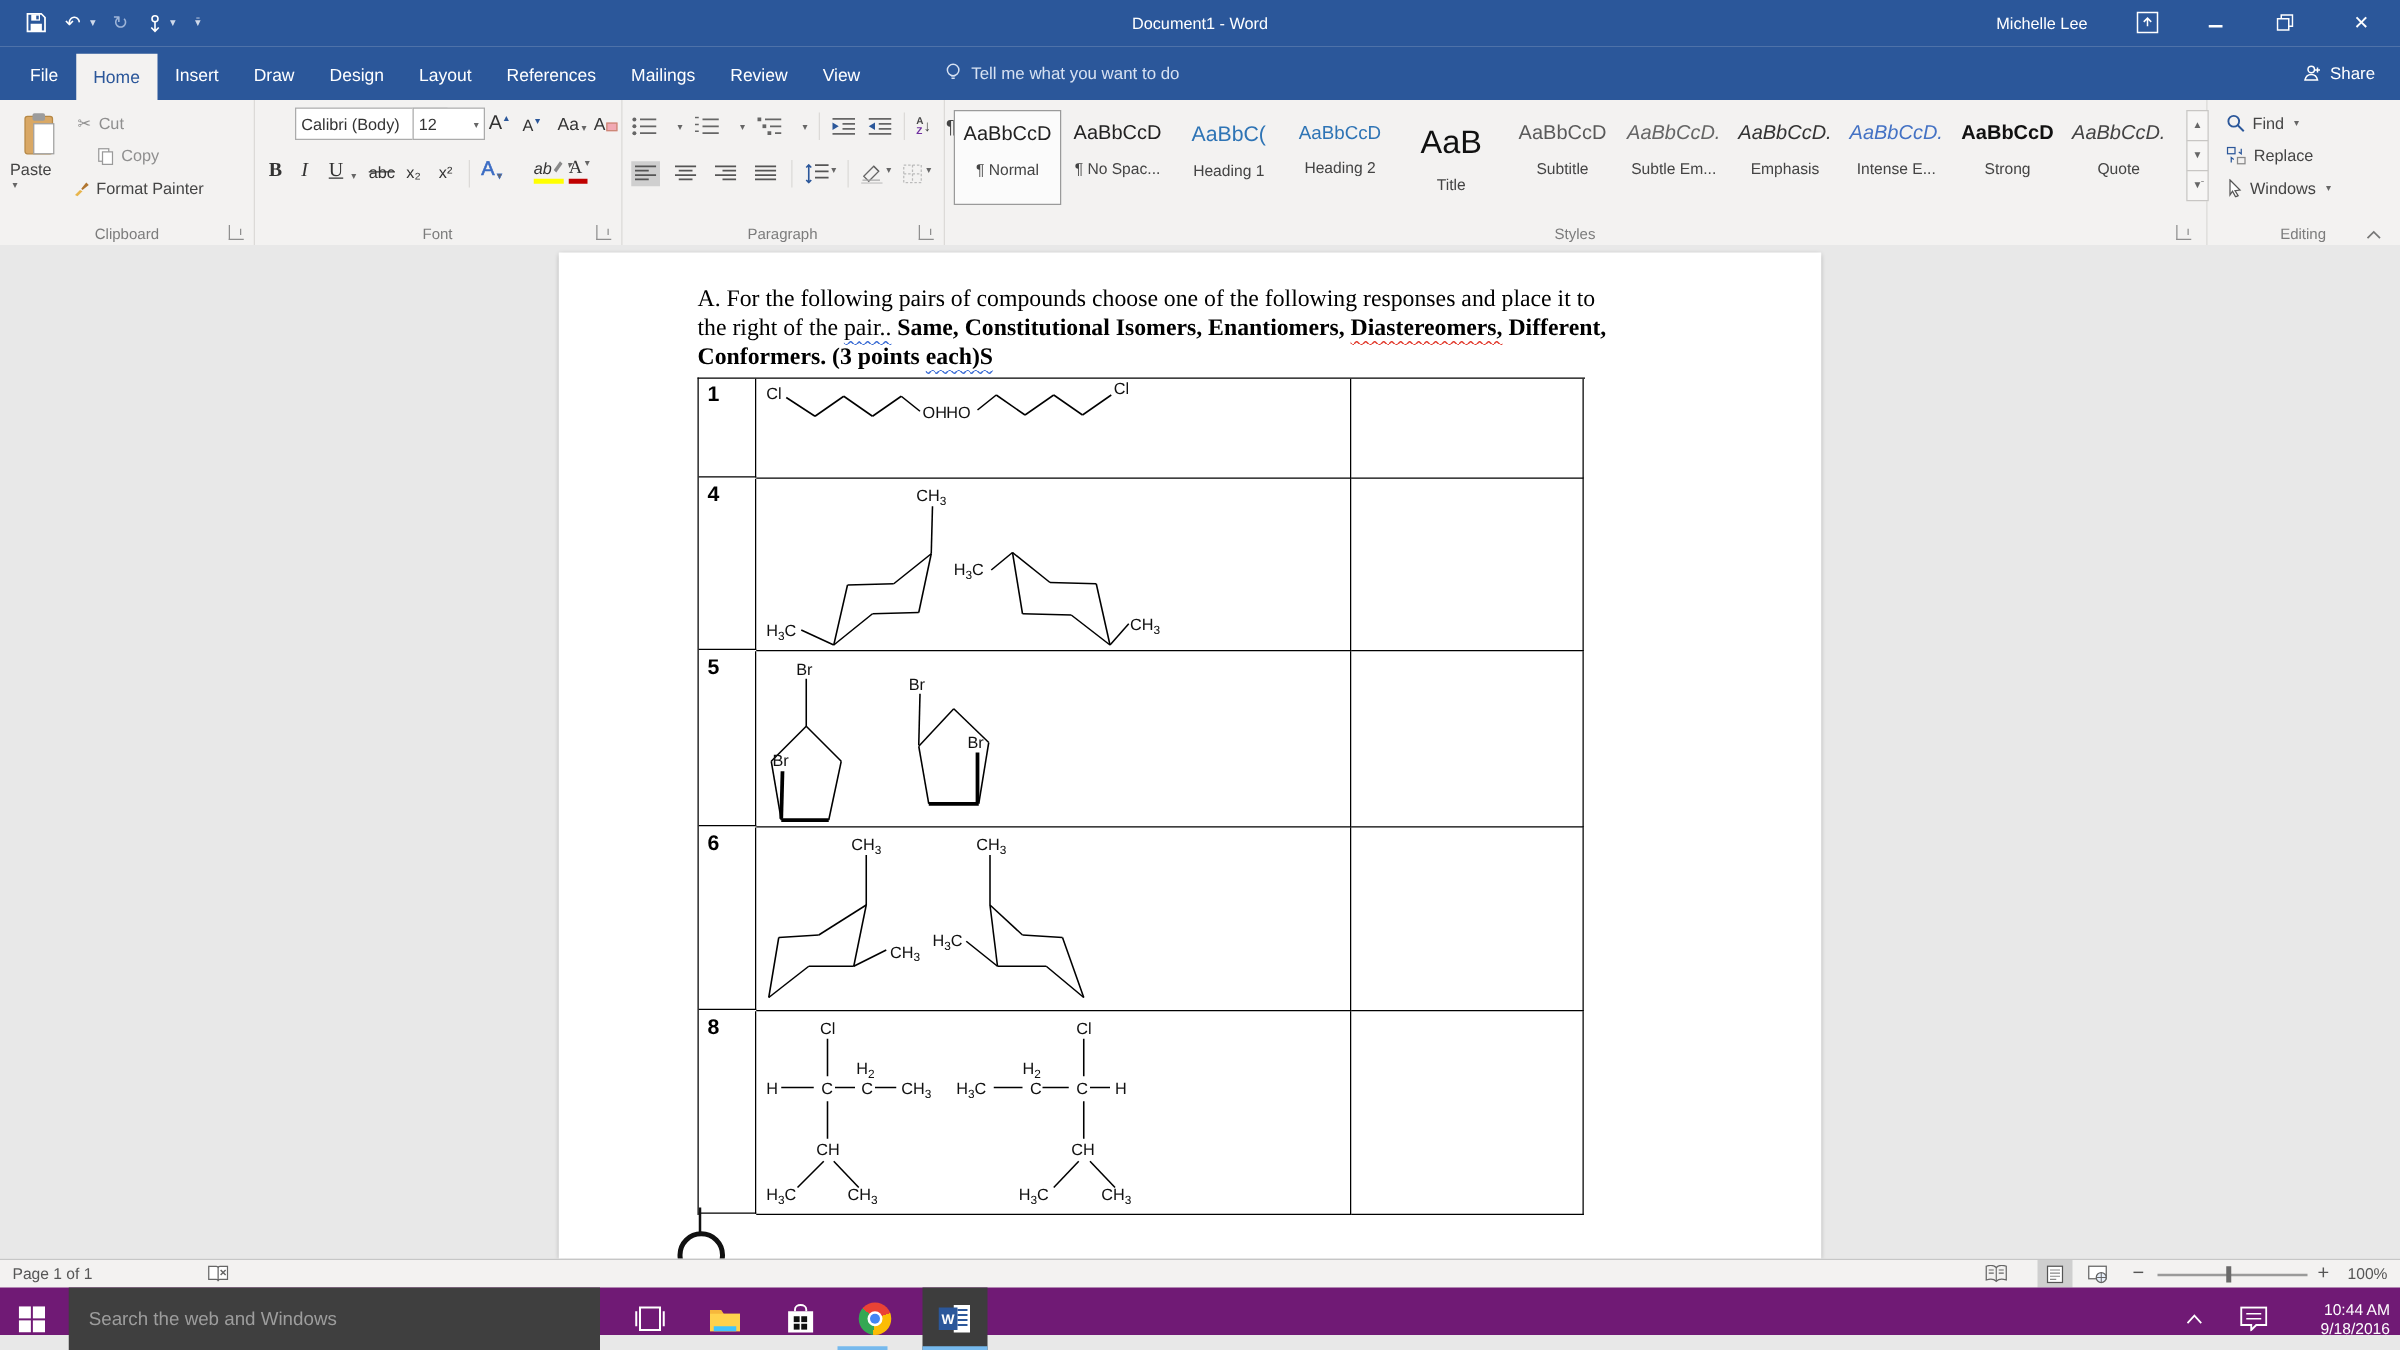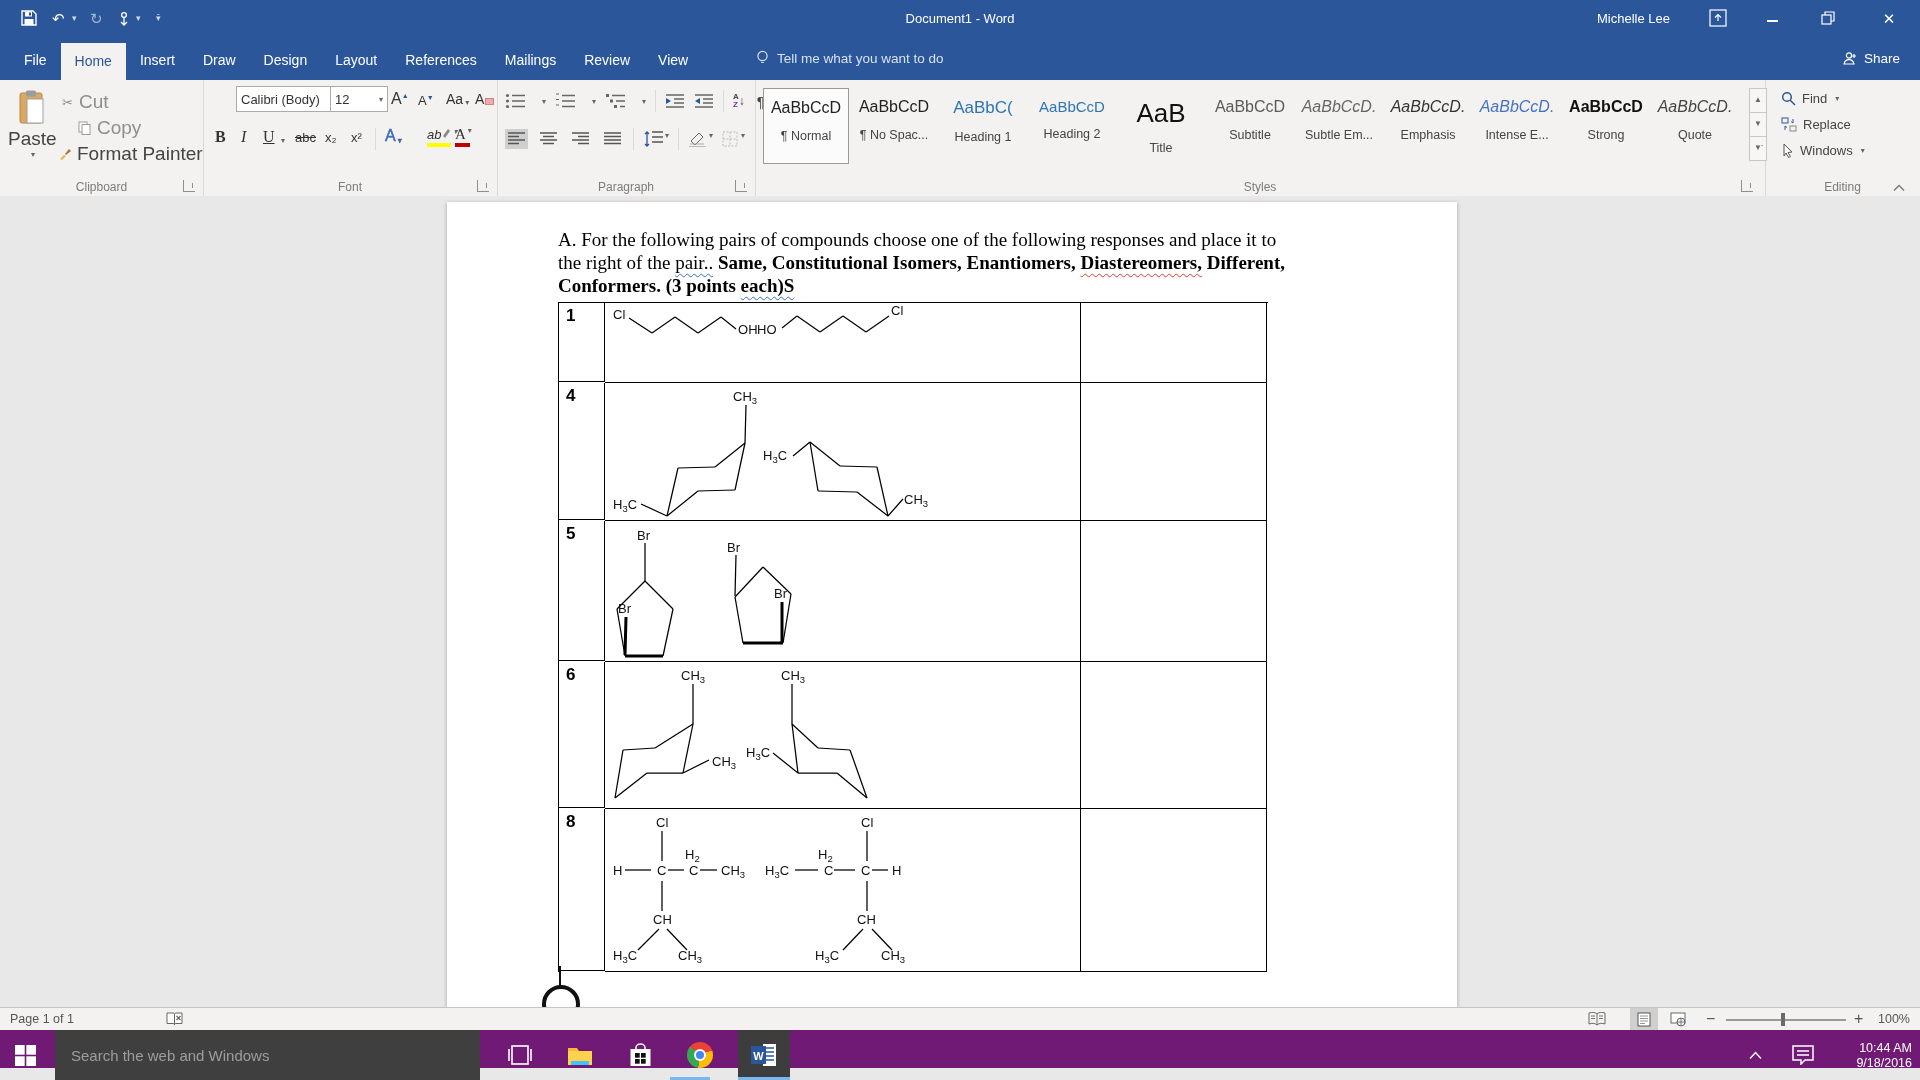--- a/index.html
+++ b/index.html
@@ -18,21 +18,21 @@
   .rtab.active{background:#f3f2f1;color:#2b579a;line-height:37px;margin-top:6px;padding-top:0px;}
   #tabs-flex{position:absolute;left:10px;top:0;display:flex;height:43px;align-items:flex-end;}
   #tellme{left:755px;top:0;height:43px;display:flex;align-items:center;color:#d6e1f2;font-size:13.5px;gap:7px;}
   #share{left:1842px;top:0;height:43px;display:flex;align-items:center;color:#fff;font-size:13.5px;gap:6px;}
   
   #ribbon{left:0;top:80px;width:1920px;height:116px;background:#f3f2f1;border-bottom:1px solid #d0cecc;}
   .rgroup{position:absolute;top:0;height:116px;border-right:1px solid #dcdad8;}
   .glabel{position:absolute;bottom:2px;left:0;right:0;text-align:center;font-size:12px;color:#7c7c7c;}
   .launcher{position:absolute;bottom:4px;width:11px;height:11px;border-left:1px solid #8f8f8f;border-bottom:1px solid #8f8f8f;}
   .launcher:after{content:"";position:absolute;left:3px;bottom:3px;width:5px;height:5px;border-right:1.5px solid #8f8f8f;border-top:0;}
-  .ribtxt{font-size:19px;color:#444;}
+  .ribtxt{font-size:13px;color:#444;}
   .gray{color:#8f8f8f;}
   .combo{position:absolute;background:#fff;border:1px solid #ababab;font-size:13px;color:#333;display:flex;align-items:center;padding:0 4px;justify-content:space-between;}
   .fmtbtn{position:absolute;font-size:15px;color:#333;display:flex;align-items:flex-end;}
   .ddm{font-size:8px;color:#666;margin-left:2px;}
   .sel{background:#cfcfcf;}
   .iconrow{position:absolute;display:flex;gap:9px;align-items:center;}
   .vd{width:1px;height:22px;background:#dcdad8;}
   
   .styleitem{position:absolute;top:8px;width:84px;height:74px;text-align:center;}
   .styleitem.selbox{border:1px solid #9a9a9a;background:#fbfbfb;}
@@ -149,21 +149,21 @@
           <path d="M2 13c.6-3 2.6-4.4 5-4.4S11.4 10 12 13z" fill="none" stroke="#fff" stroke-width="1.2"></path>
           <path d="M12 3v4M10 5h4" stroke="#fff" stroke-width="1.2"></path>
         </svg>
       <span>Share</span>
     </div>
   </div>
 
   <div id="ribbon" class="abs">
 
     <div class="rgroup" style="left:0;width:203px;">
-      <div class="abs" style="left:8px;top:6px;width:48px;height:90px;text-align:center;">
+      <div class="abs" style="left:8px;top:6px;width:48px;height:90px;text-align:left;">
         <svg width="30" height="36" viewBox="0 0 30 36" style="margin:4px auto 0;">
           <rect x="3" y="3" width="22" height="30" rx="2" fill="#d9a865" stroke="#b68845"></rect>
             <rect x="9" y="0.5" width="10" height="6" rx="1.5" fill="#9c9c9c"></rect>
             <rect x="10" y="9" width="16" height="24" fill="#fff" stroke="#a0a0a0"></rect>
         </svg>
         <div class="ribtxt" style="margin-top:2px;">Paste</div>
         <div class="ddm">▾</div>
       </div>
       <div class="abs" style="left:62px;top:11px;display:flex;gap:6px;align-items:center;">
         <span class="gray" style="font-size:13px;">✂</span>

